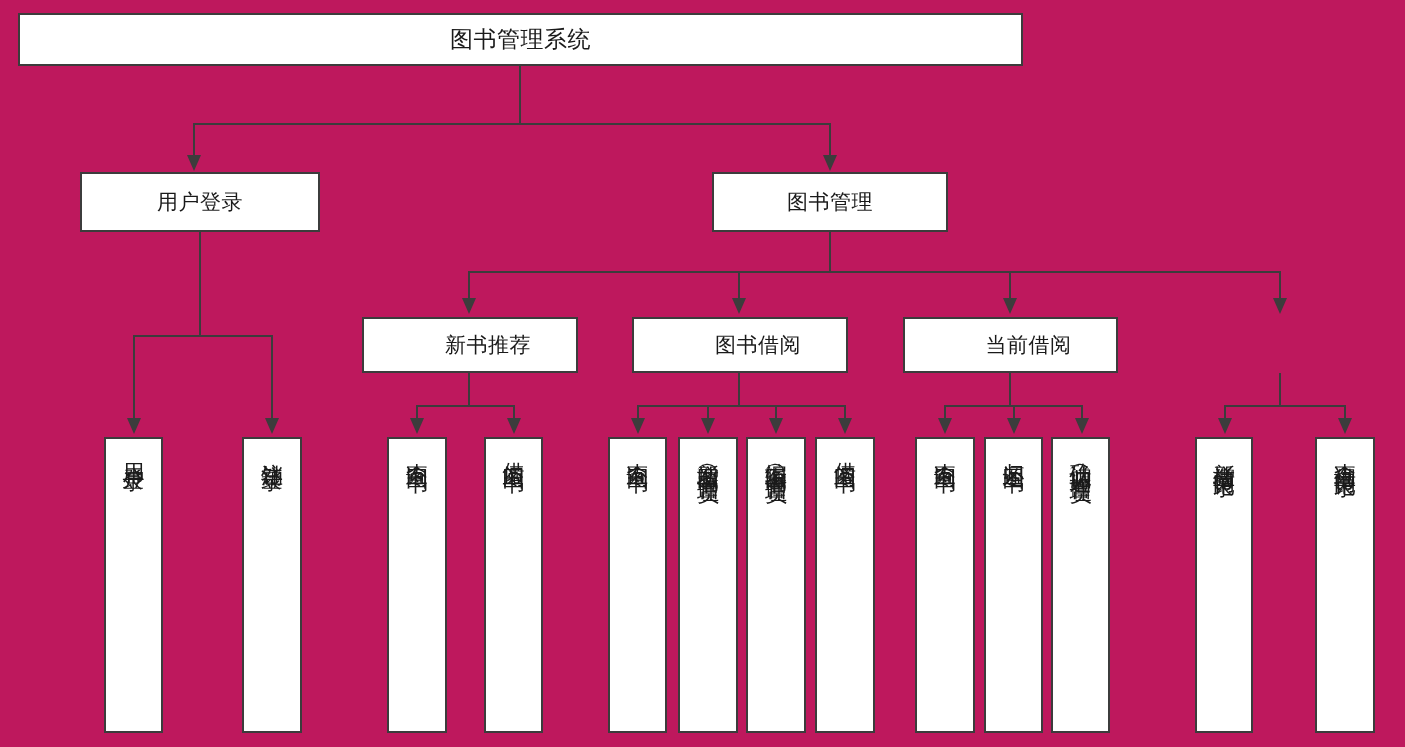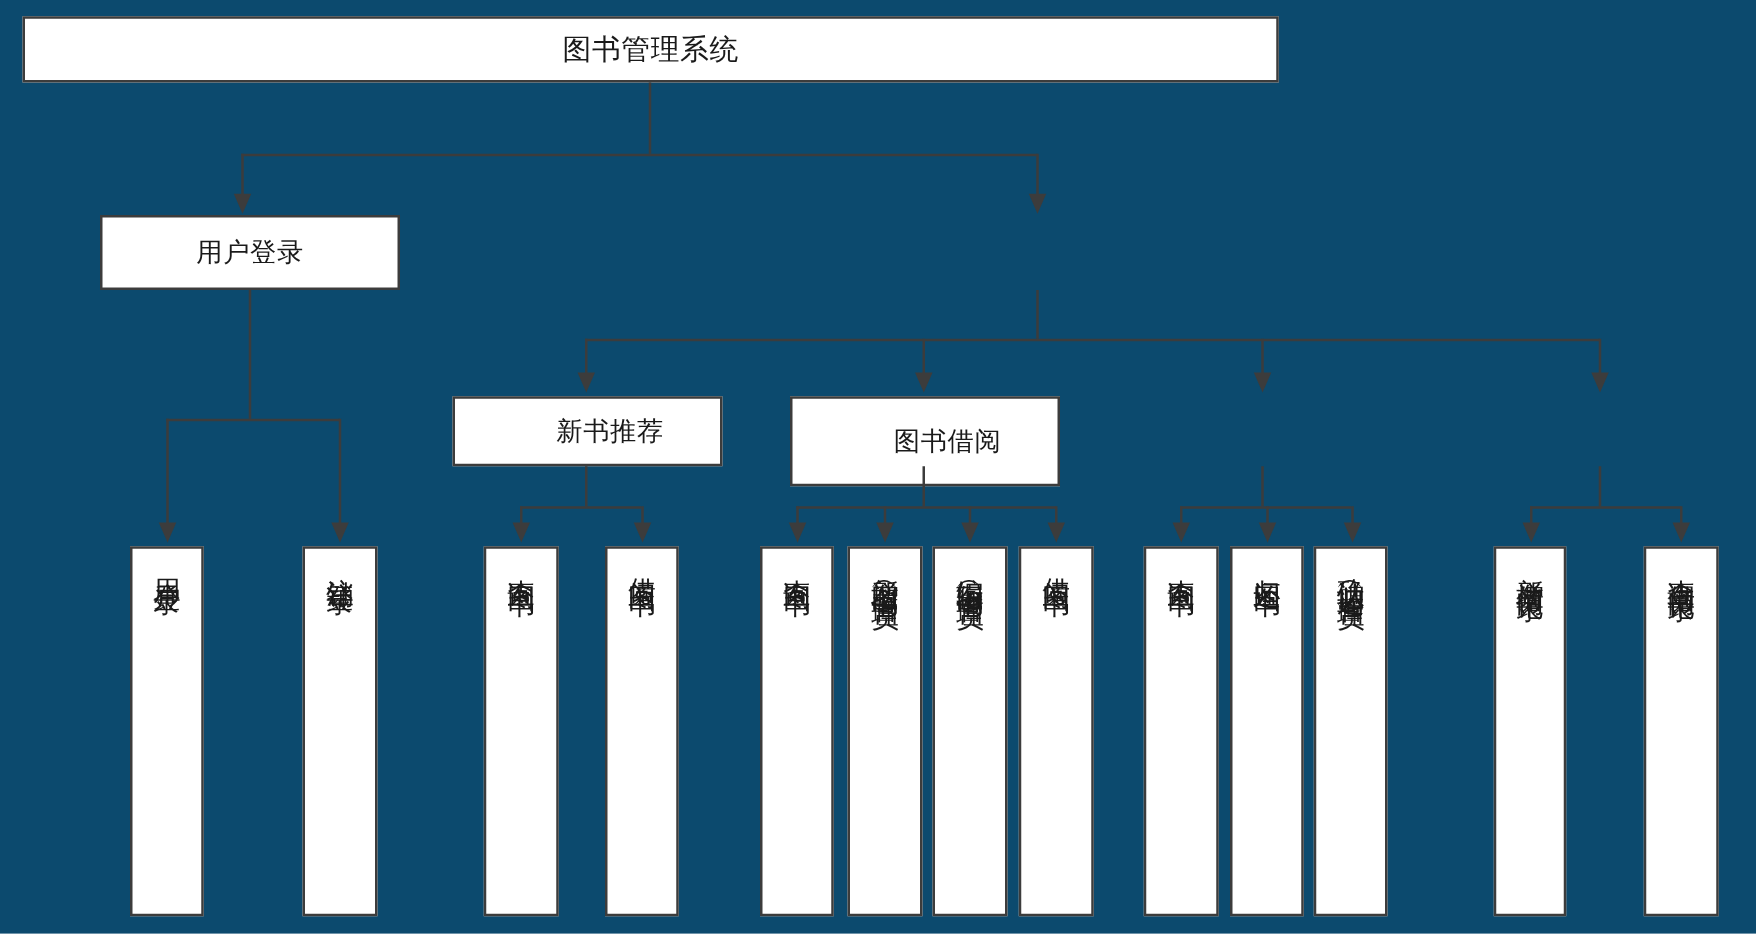--- a/index.html
+++ b/index.html
@@ -7,21 +7,21 @@
     padding: 0;
     background: #ffffff;
   }
   body {
     font-family: "Liberation Sans", "DejaVu Sans", sans-serif;
   }
   #canvas {
     position: relative;
     width: 1405px;
     height: 747px;
-    background: #0c4a6e;
+    background: #be185d;
     overflow: hidden;
   }
 
   
   .node {
     position: absolute;
     box-sizing: border-box;
     background: #ffffff;
     border: 2px solid #3c3c3c;
     display: flex;
@@ -100,20 +100,23 @@
 
   <div class="vline" style="left:193px; top:123px; height:35px;"></div>
   <div class="arrow" style="left:187px; top:155px;"></div>
   <div class="vline" style="left:829px; top:123px; height:35px;"></div>
   <div class="arrow" style="left:823px; top:155px;"></div>
 
   <div class="node lvl2" style="left:80px; top:172px; width:240px; height:60px;">
     <span class="lbl">用户登录</span>
   </div>
 
+  <div class="node lvl2" style="left:712px; top:172px; width:236px; height:60px;">
+    <span class="lbl">图书管理</span>
+  </div>
 
   <div class="vline" style="left:199px; top:232px; height:103px;"></div>
   <div class="hline" style="left:133px; top:335px; width:139px;"></div>
   <div class="vline" style="left:133px; top:335px; height:85px;"></div>
   <div class="arrow" style="left:127px; top:418px;"></div>
   <div class="vline" style="left:271px; top:335px; height:85px;"></div>
   <div class="arrow" style="left:265px; top:418px;"></div>
 
   <div class="vline" style="left:829px; top:232px; height:39px;"></div>
   <div class="hline" style="left:468px; top:271px; width:812px;"></div>
@@ -126,22 +129,25 @@
 
   <div class="vline" style="left:1009px; top:271px; height:29px;"></div>
   <div class="arrow" style="left:1003px; top:298px;"></div>
 
   <div class="vline" style="left:1279px; top:271px; height:29px;"></div>
   <div class="arrow" style="left:1273px; top:298px;"></div>
 
   <div class="node lvl3" style="left:362px; top:317px; width:216px; height:56px;">
     <span class="lbl">新书推荐</span>
   </div>
-  <div class="node lvl3" style="left:632px; top:317px; width:216px; height:72px;">
+  <div class="node lvl3" style="left:632px; top:317px; width:216px; height:56px;">
     <span class="lbl">图书借阅</span>
+  </div>
+  <div class="node lvl3" style="left:903px; top:317px; width:215px; height:56px;">
+    <span class="lbl">当前借阅</span>
   </div>
 
   <div class="vline" style="left:468px; top:373px; height:32px;"></div>
   <div class="hline" style="left:416px; top:405px; width:97px;"></div>
   <div class="vline" style="left:416px; top:405px; height:15px;"></div>
   <div class="arrow" style="left:410px; top:418px;"></div>
   <div class="vline" style="left:513px; top:405px; height:15px;"></div>
   <div class="arrow" style="left:507px; top:418px;"></div>
 
   <div class="vline" style="left:738px; top:373px; height:32px;"></div>

